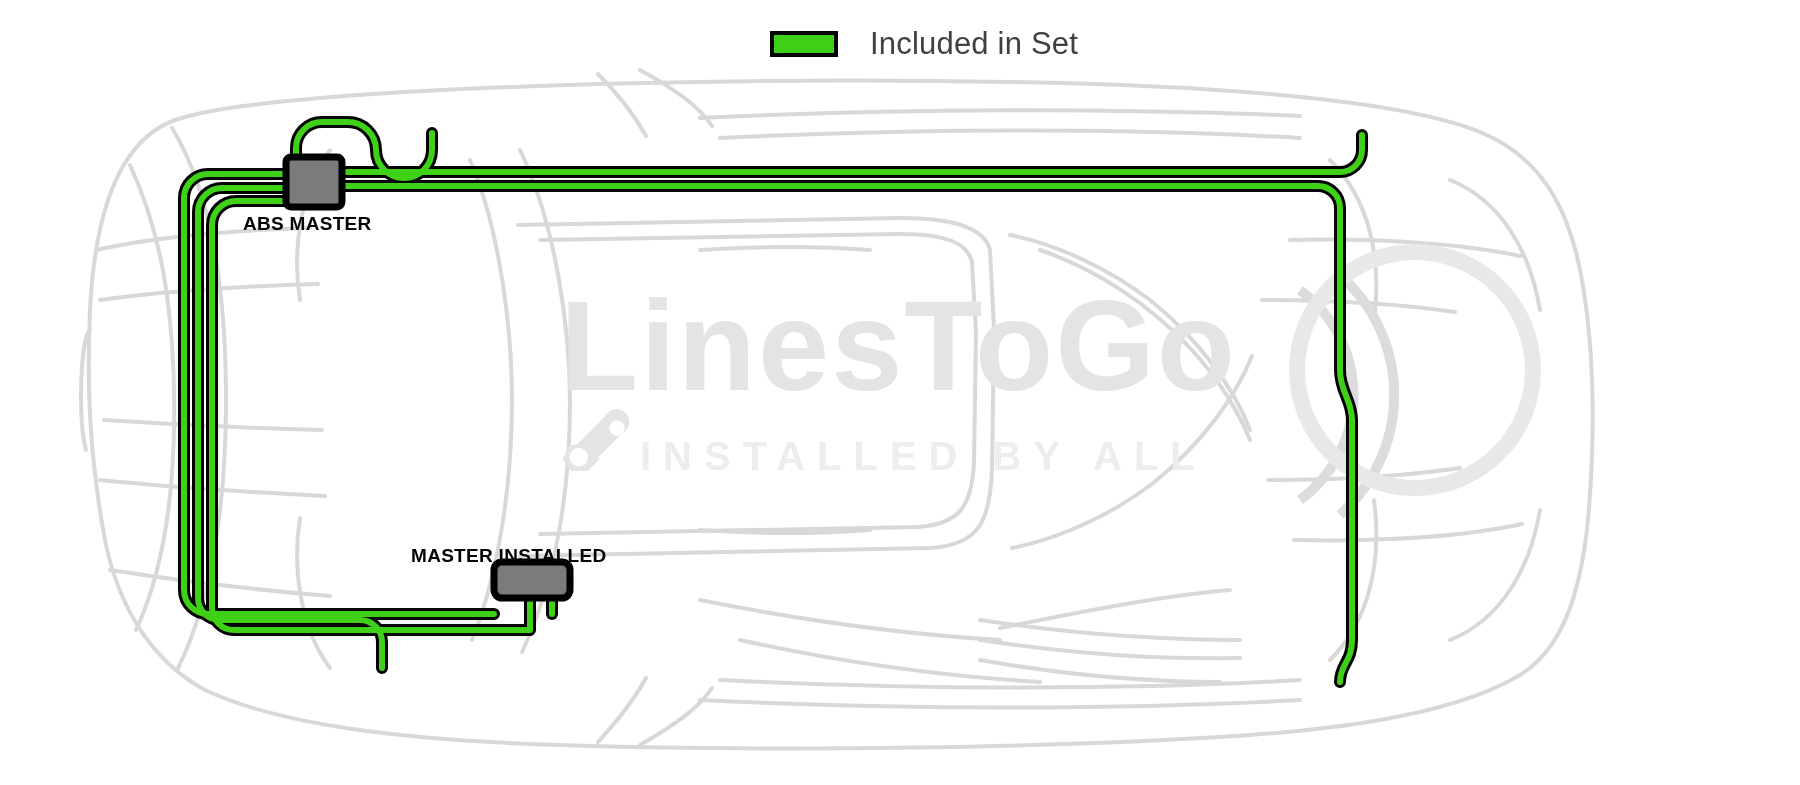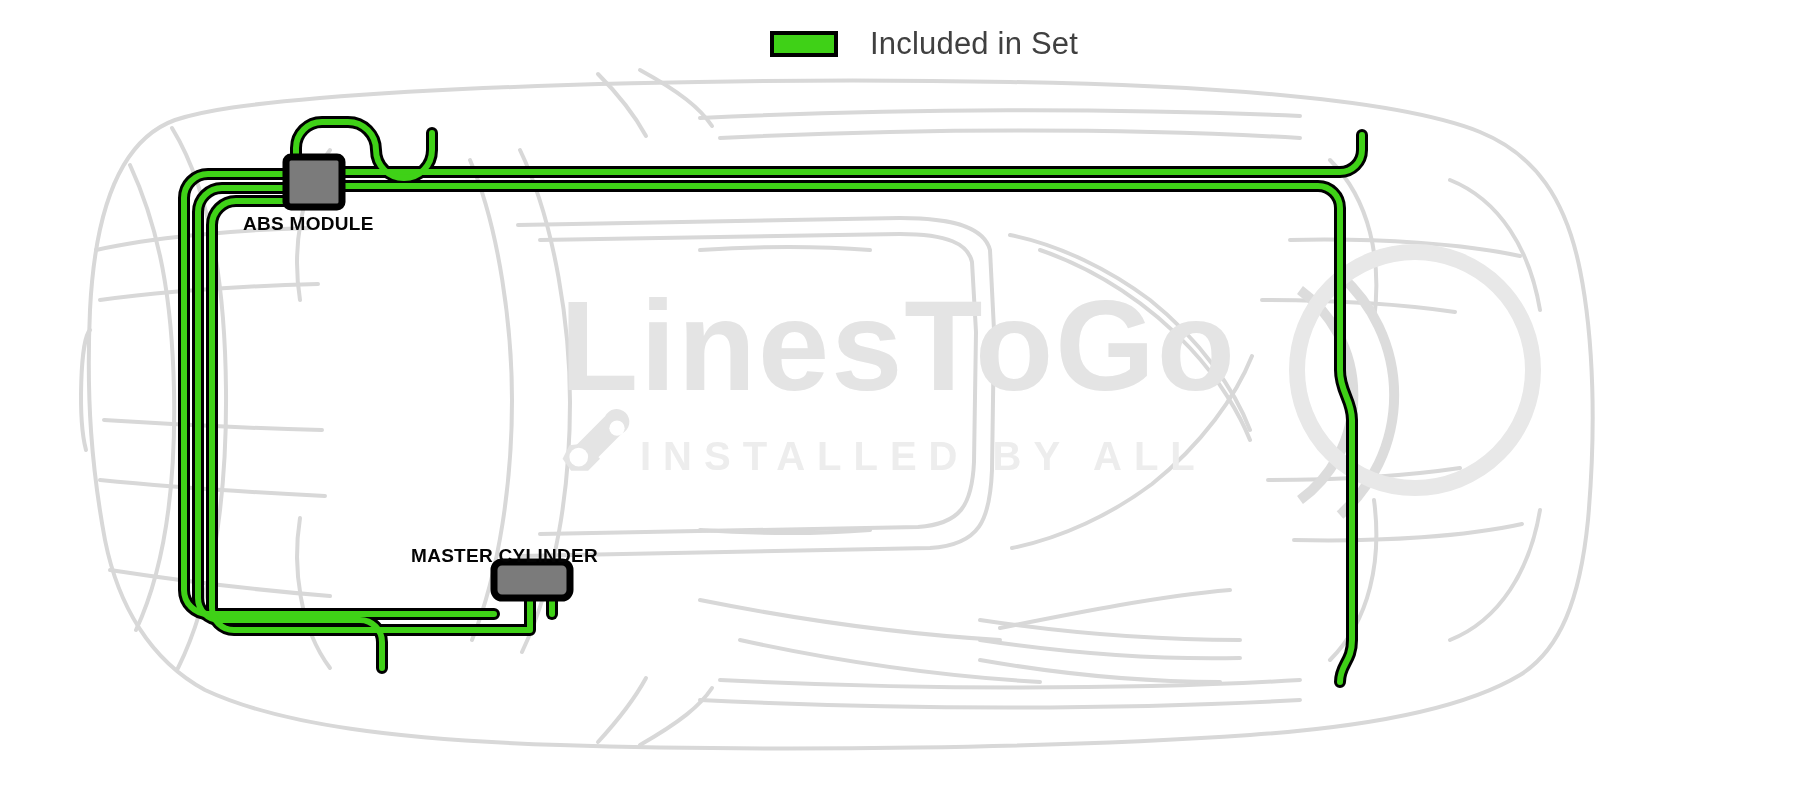--- a/index.html
+++ b/index.html
@@ -203,16 +203,16 @@
     <g>
       <rect x="494" y="562" width="76" height="36" rx="8" ry="8" fill="#7b7b7b" stroke="#000000" stroke-width="7"></rect>
     </g>
   </svg>
 
   <div class="legend-row">
     <div class="legend-swatch"></div>
     <div class="legend-label">Included in Set</div>
   </div>
 
-  <div class="part-label" id="label-abs-module">ABS MODULE</div>
-  <div class="part-label" id="label-master-cylinder">MASTER CYLINDER</div>
+  <div class="part-label" id="label-abs-module">ABS MASTER</div>
+  <div class="part-label" id="label-master-cylinder">MASTER INSTALLED</div>
 
 </div>
 
 </body></html>

